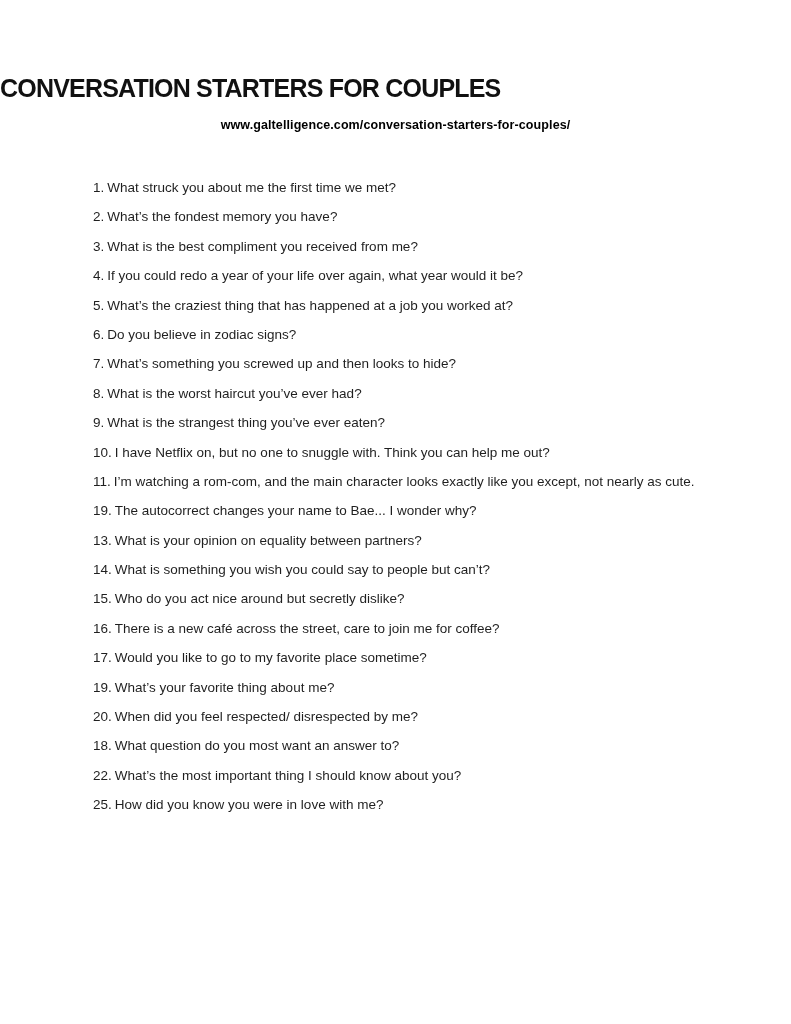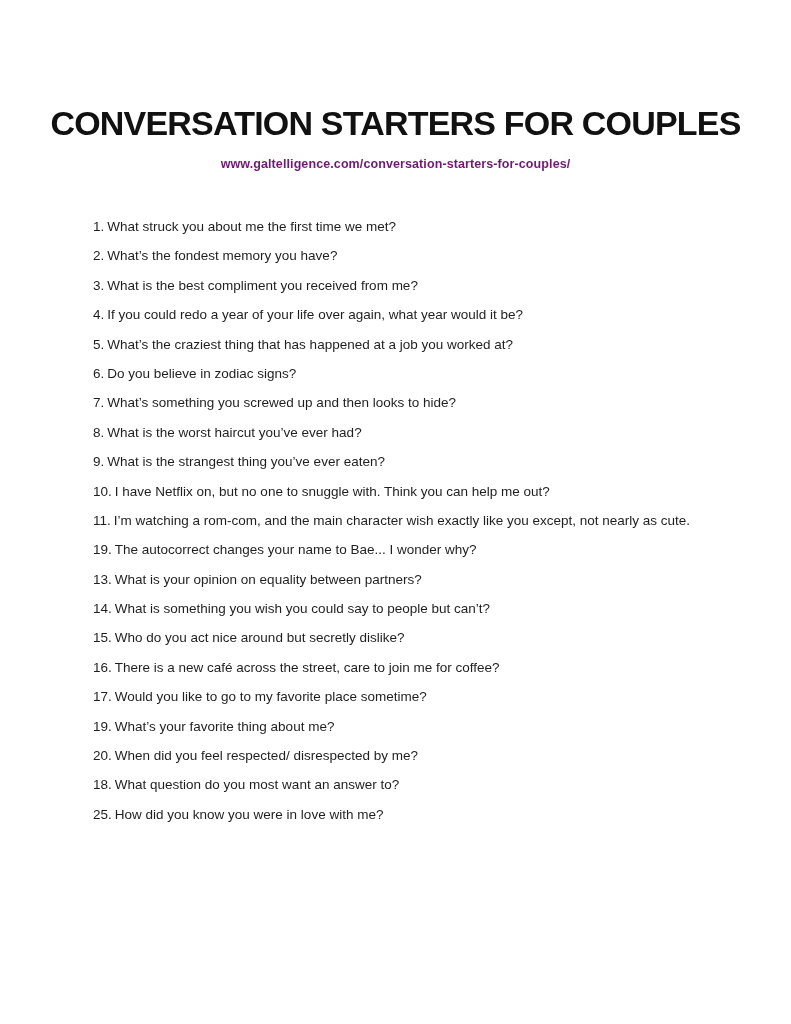--- a/index.html
+++ b/index.html
@@ -6,35 +6,34 @@
   html, body { background: #ffffff; }
   .page {
     position: relative;
     width: 791px;
     height: 1024px;
     background: #ffffff;
     font-family: "Liberation Sans", sans-serif;
     overflow: hidden;
   }
   .doc-title {
-    padding-top: 106px;
-    text-align: center;
-    font-size: 34px;
+    padding-top: 76px;
+    font-size: 25px;
     font-weight: 700;
     letter-spacing: -0.8px;
     line-height: 1;
     color: #111111;
     white-space: nowrap;
   }
   .doc-subtitle {
     margin-top: 17px;
     text-align: center;
     font-size: 12.5px;
     font-weight: 700;
-    color: #701a75;
+    color: #000000;
     letter-spacing: 0.1px;
   }
   .question-list {
     margin: 41px 4px 0 93px;
   }
   .question {
     height: 29.4px;
     line-height: 29.4px;
     font-size: 13.5px;
     color: #1f1f1f;
@@ -63,39 +62,40 @@
   <div class="question"><span class="qnum">6.</span><span class="qtext">Do you believe in zodiac signs?</span></div>
 
   <div class="question"><span class="qnum">7.</span><span class="qtext">What’s something you screwed up and then looks to hide?</span></div>
 
   <div class="question"><span class="qnum">8.</span><span class="qtext">What is the worst haircut you’ve ever had?</span></div>
 
   <div class="question"><span class="qnum">9.</span><span class="qtext">What is the strangest thing you’ve ever eaten?</span></div>
 
   <div class="question"><span class="qnum">10.</span><span class="qtext">I have Netflix on, but no one to snuggle with. Think you can help me out?</span></div>
 
-  <div class="question"><span class="qnum">11.</span><span class="qtext">I’m watching a rom-com, and the main character wish exactly like you except, not nearly as cute.</span></div>
+  <div class="question"><span class="qnum">11.</span><span class="qtext">I’m watching a rom-com, and the main character looks exactly like you except, not nearly as cute.</span></div>
 
   <div class="question"><span class="qnum">19.</span><span class="qtext">The autocorrect changes your name to Bae... I wonder why?</span></div>
 
   <div class="question"><span class="qnum">13.</span><span class="qtext">What is your opinion on equality between partners?</span></div>
 
   <div class="question"><span class="qnum">14.</span><span class="qtext">What is something you wish you could say to people but can’t?</span></div>
 
   <div class="question"><span class="qnum">15.</span><span class="qtext">Who do you act nice around but secretly dislike?</span></div>
 
   <div class="question"><span class="qnum">16.</span><span class="qtext">There is a new café across the street, care to join me for coffee?</span></div>
 
   <div class="question"><span class="qnum">17.</span><span class="qtext">Would you like to go to my favorite place sometime?</span></div>
 
 
   <div class="question"><span class="qnum">19.</span><span class="qtext">What’s your favorite thing about me?</span></div>
 
   <div class="question"><span class="qnum">20.</span><span class="qtext">When did you feel respected/ disrespected by me?</span></div>
 
   <div class="question"><span class="qnum">18.</span><span class="qtext">What question do you most want an answer to?</span></div>
 
+  <div class="question"><span class="qnum">22.</span><span class="qtext">What’s the most important thing I should know about you?</span></div>
 
 
 
   <div class="question"><span class="qnum">25.</span><span class="qtext">How did you know you were in love with me?</span></div>
 </div>
 </div>
 
 </body></html>

